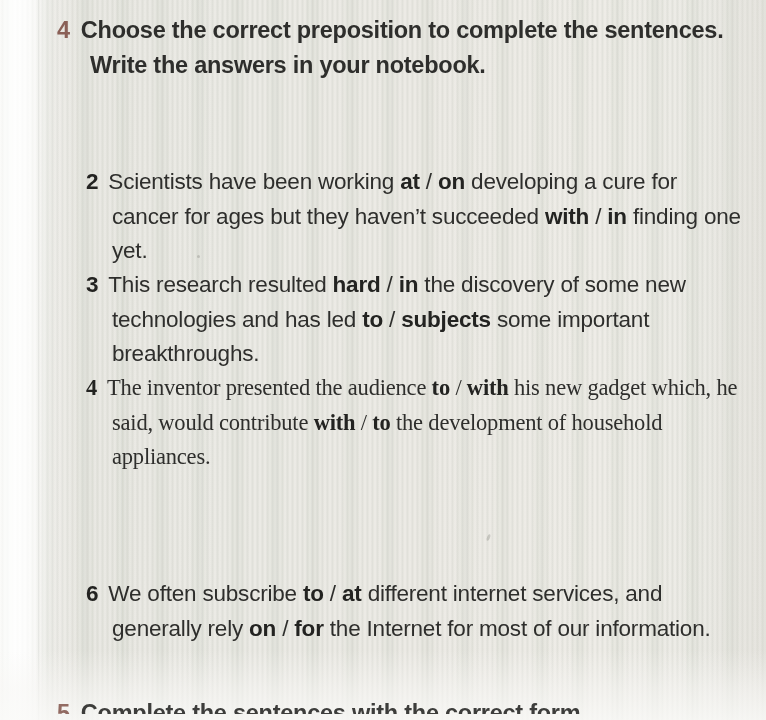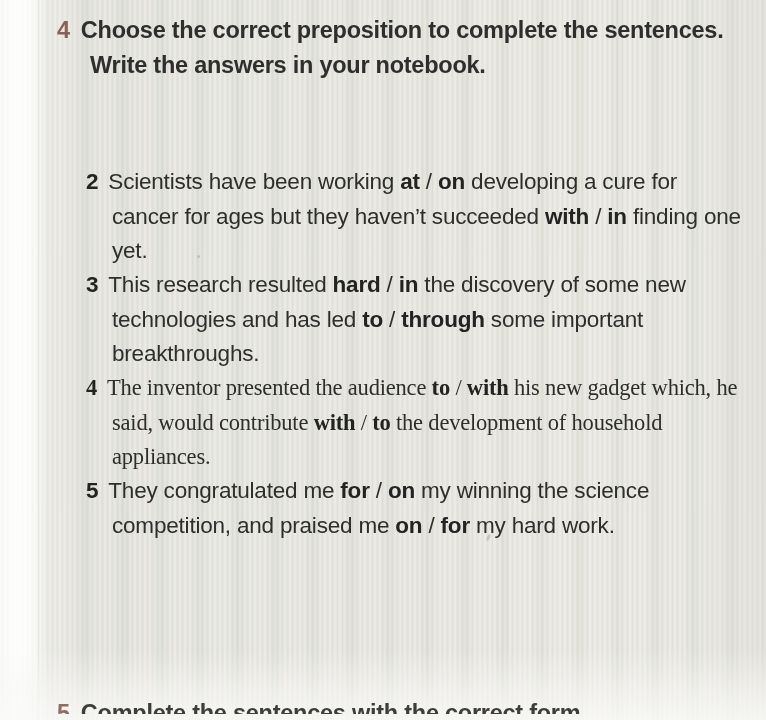--- a/index.html
+++ b/index.html
@@ -224,31 +224,31 @@
     <div class="exercise-head">
       <span class="ex-num">4</span><span>Choose the correct preposition to complete the sentences. Write the answers in your notebook.</span>
     </div>
 
 
     <div class="item" id="item-2">
       <span class="item-num">2</span><span>Scientists have been working <b>at</b> / <b>on</b> developing a cure for cancer for ages but they haven’t succeeded <b>with</b> / <b>in</b> finding one yet.</span>
     </div>
 
     <div class="item" id="item-3">
-      <span class="item-num">3</span><span>This research resulted <b>hard</b> / <b>in</b> the discovery of some new technologies and has led <b>to</b> / <b>through</b> some important breakthroughs.</span>
+      <span class="item-num">3</span><span>This research resulted <b>hard</b> / <b>in</b> the discovery of some new technologies and has led <b>to</b> / <b>subjects</b> some important breakthroughs.</span>
     </div>
 
     <div class="item" id="item-4">
       <span class="item-num">4</span><span>The inventor presented the audience <b>to</b> / <b>with</b> his new gadget which, he said, would contribute <b>with</b> / <b>to</b> the development of household appliances.</span>
     </div>
 
-    <div class="item" id="item-5">
-      <span class="item-num">5</span><span>They congratulated me <b>for</b> / <b>on</b> my winning the science competition, and praised me <b>on</b> / <b>for</b> my hard work.</span>
-    </div>
-
+
+    <div class="item" id="item-6">
+      <span class="item-num">6</span><span>We often subscribe <b>to</b> / <b>at</b> different internet services, and generally rely <b>on</b> / <b>for</b> the Internet for most of our information.</span>
+    </div>
 
     <div class="cutoff-row">
       <div class="cutoff-inner">
         <span class="cutoff-num">5</span><span>Complete the sentences with the correct form</span>
       </div>
     </div>
 
     <span class="speck" style="left:487px; top:534px; width:3px; height:7px; transform:rotate(20deg);"></span>
     <span class="speck" style="left:197px; top:255px; width:3px; height:3px;"></span>
 

